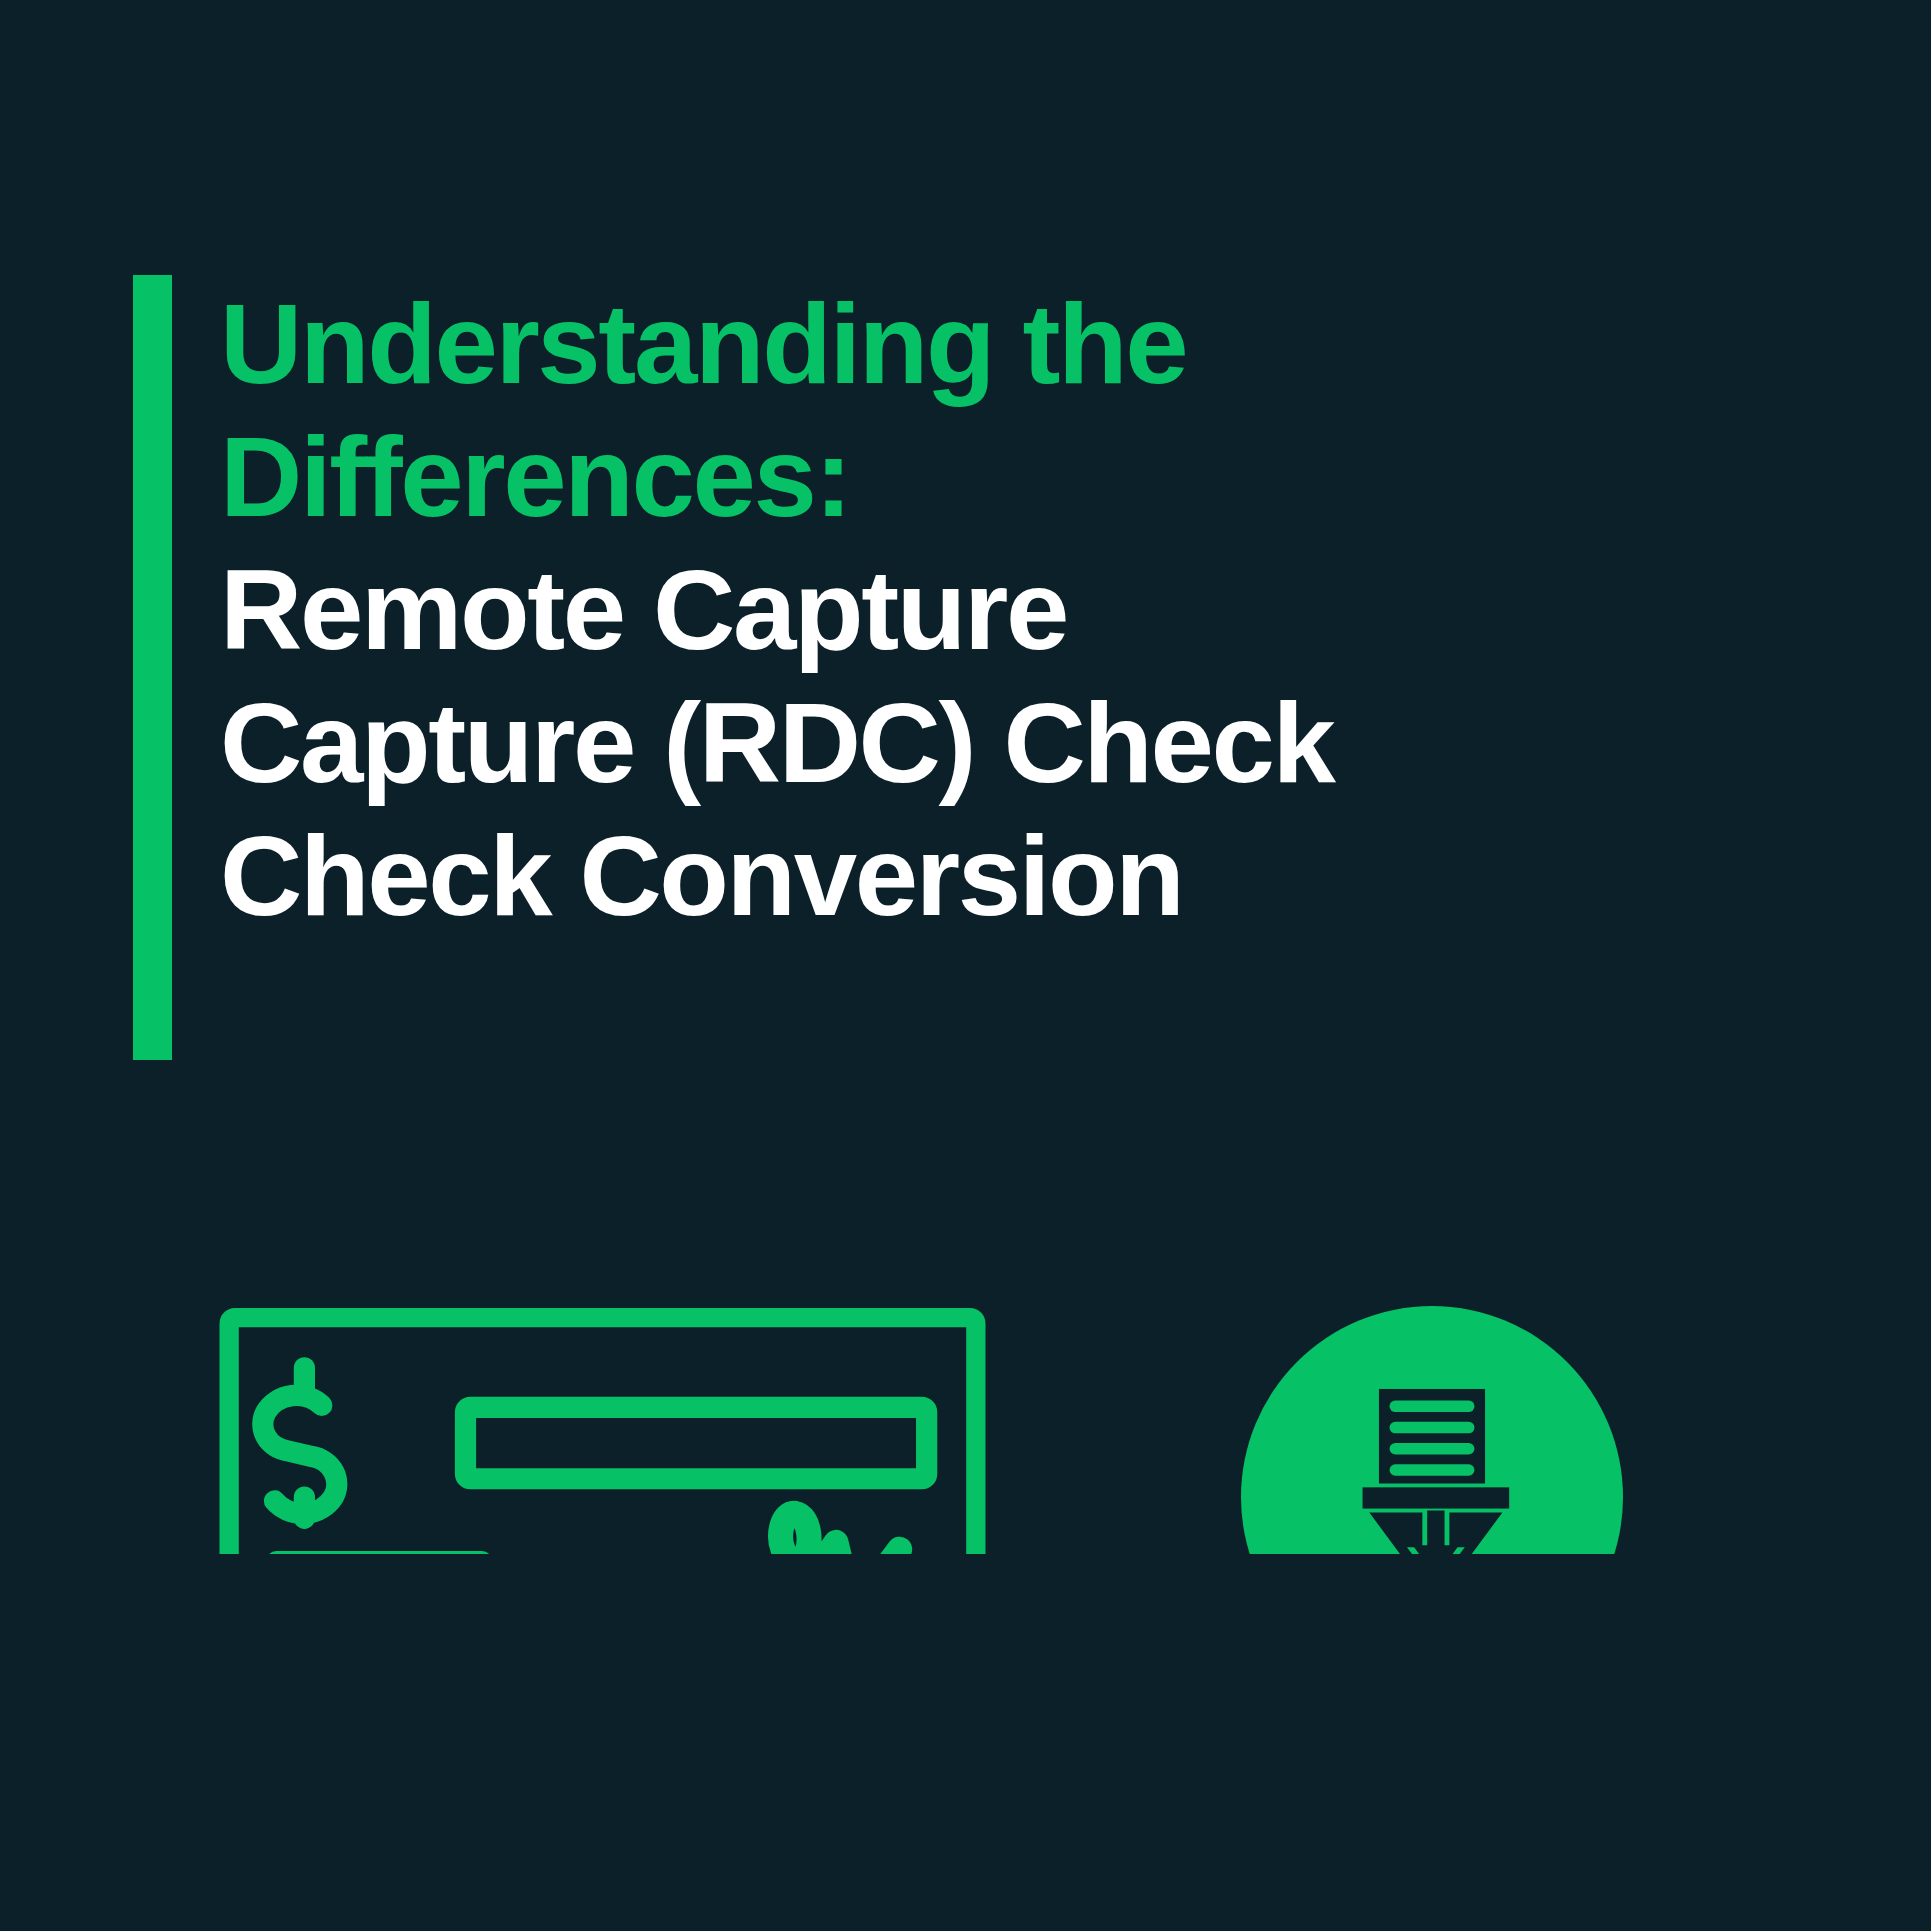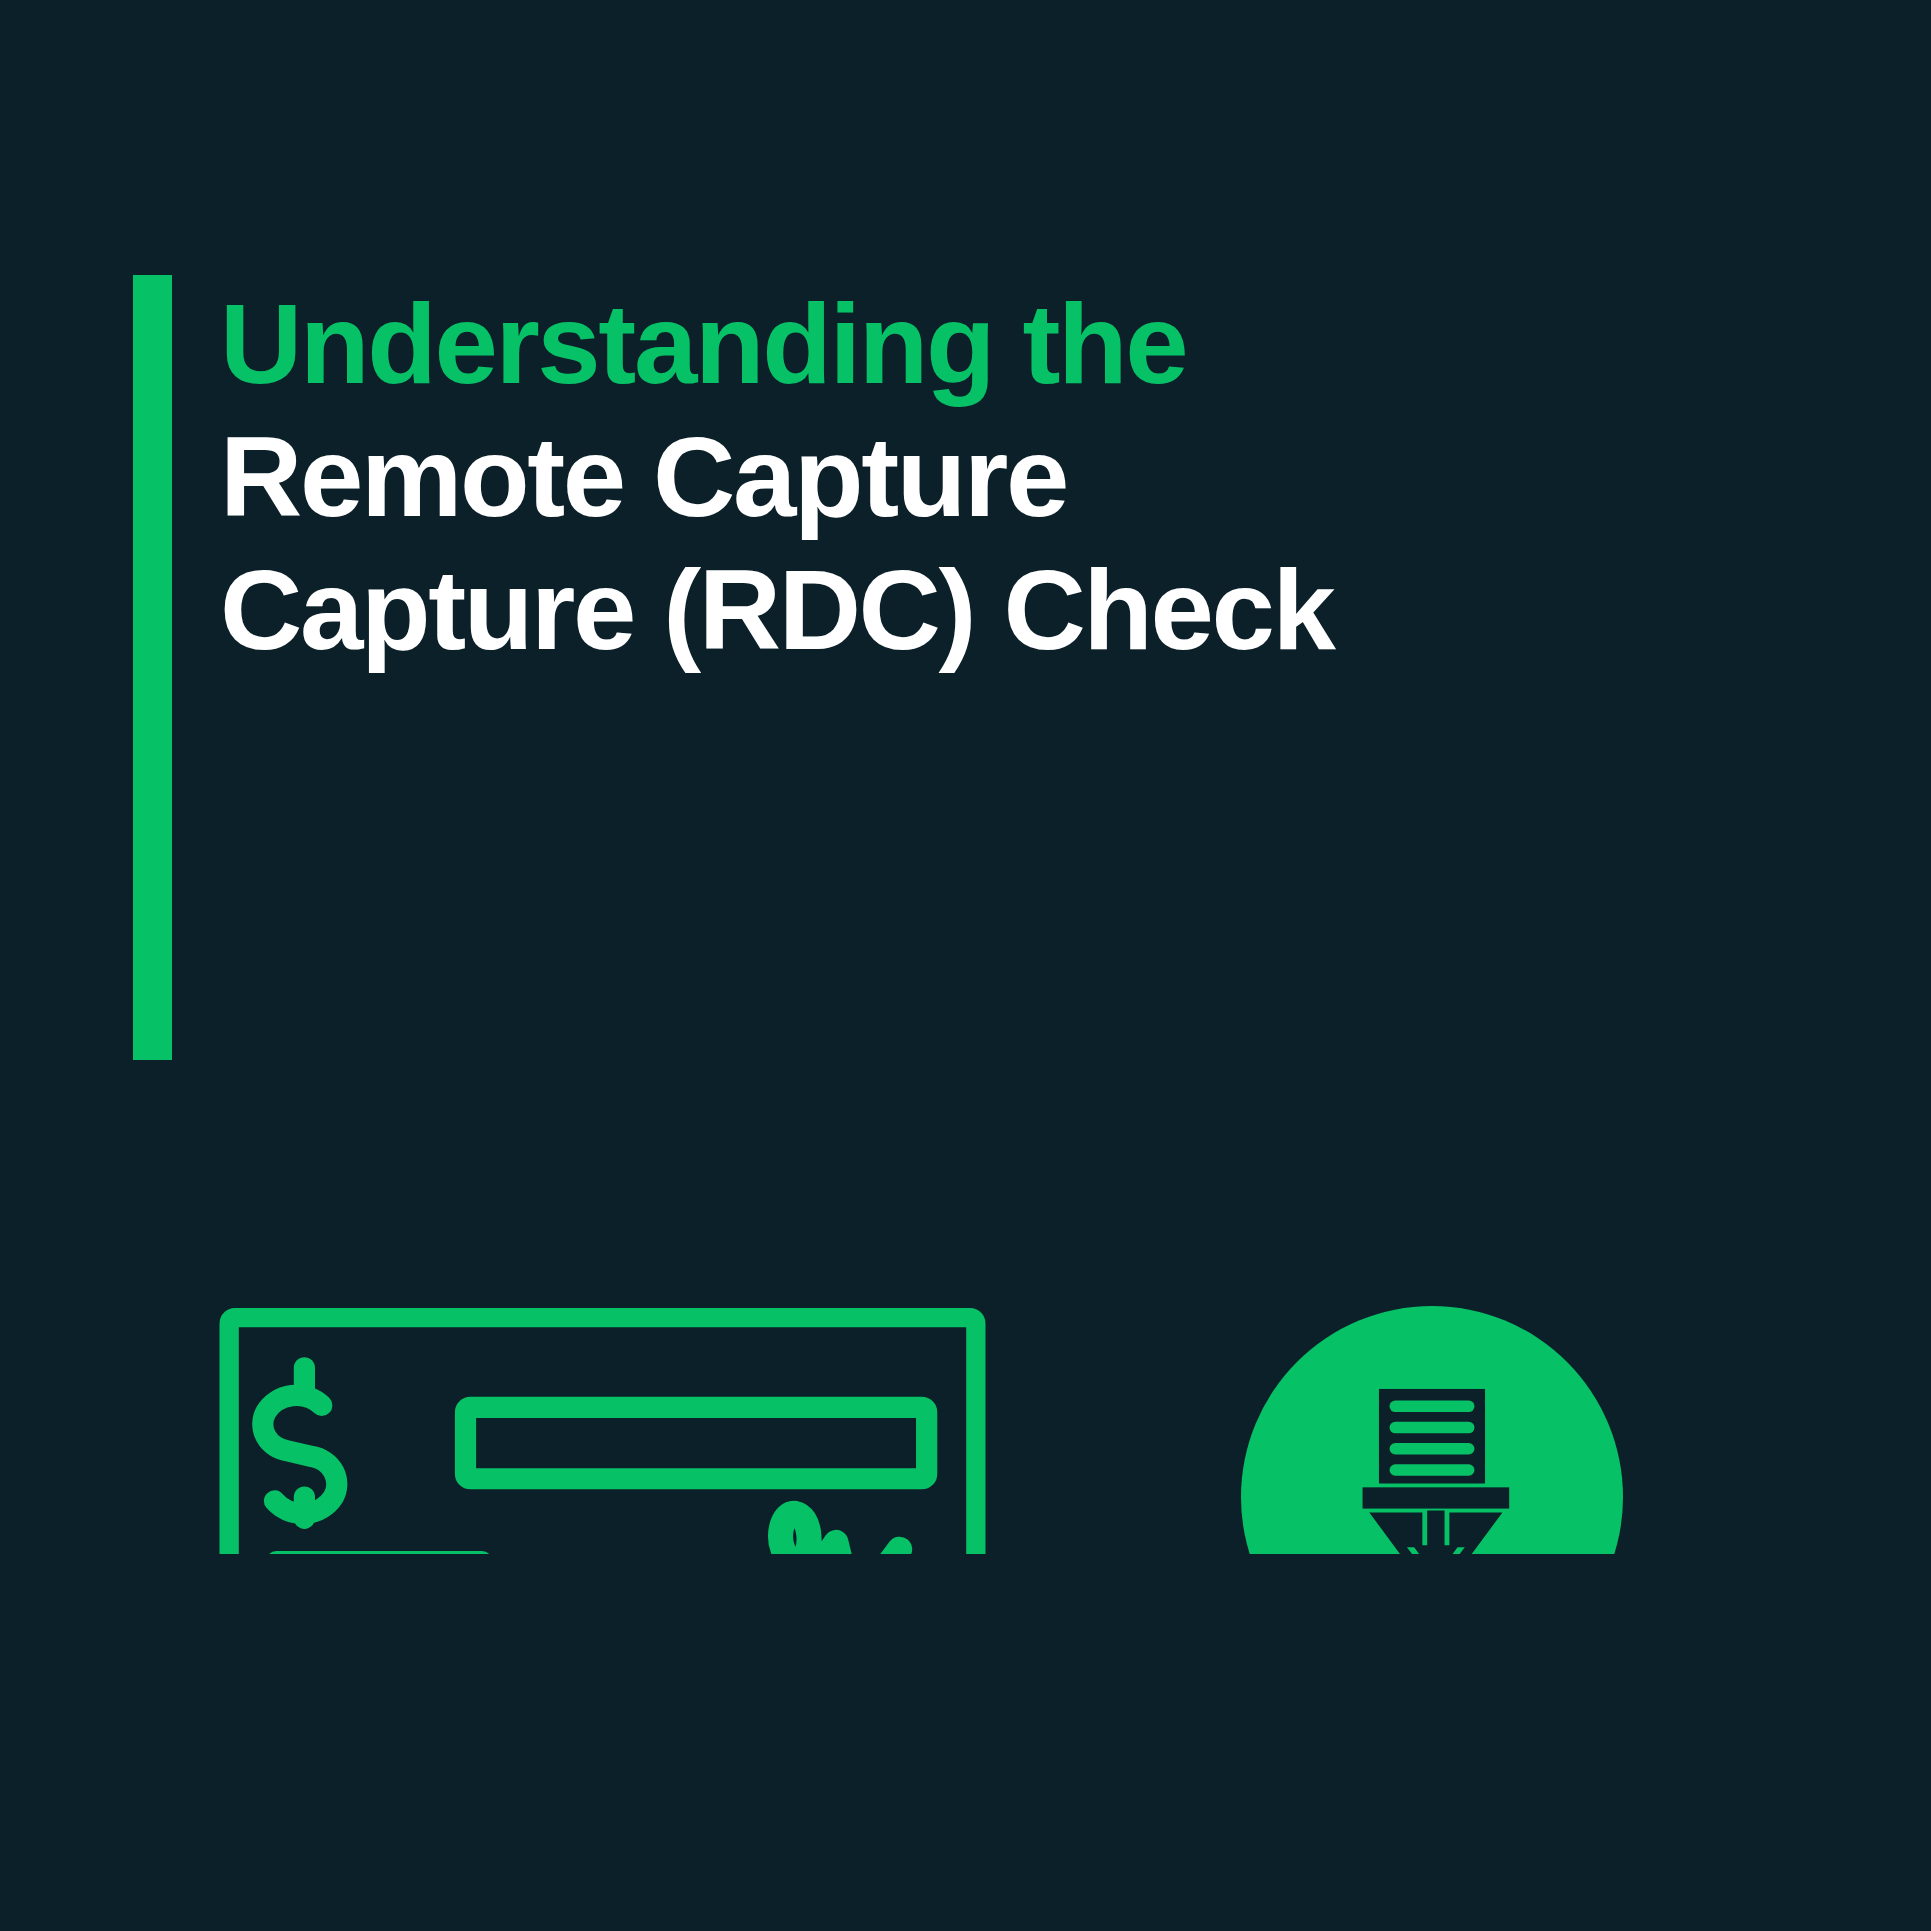--- a/index.html
+++ b/index.html
@@ -86,22 +86,24 @@
 </style>
 </head>
 <body>
 
 <div id="canvas">
 
   <div class="title-block">
     <div class="accent-bar"></div>
     <div class="title-text">
       <div class="title-line title-eyebrow">Understanding the</div>
+      <div class="title-line title-eyebrow">Differences:</div>
       <div class="title-line title-main">Remote Capture</div>
       <div class="title-line title-main">Capture (RDC) Check</div>
+      <div class="title-line title-main">Check Conversion</div>
     </div>
   </div>
 
   <div class="icon-row">
 
     <div class="check-icon">
       <svg viewBox="0 0 794 397" xmlns="http://www.w3.org/2000/svg" aria-hidden="true">
 
         <rect x="10" y="10" width="774" height="377" rx="6" ry="6" fill="none" stroke="#07c167" stroke-width="20"></rect>
 

